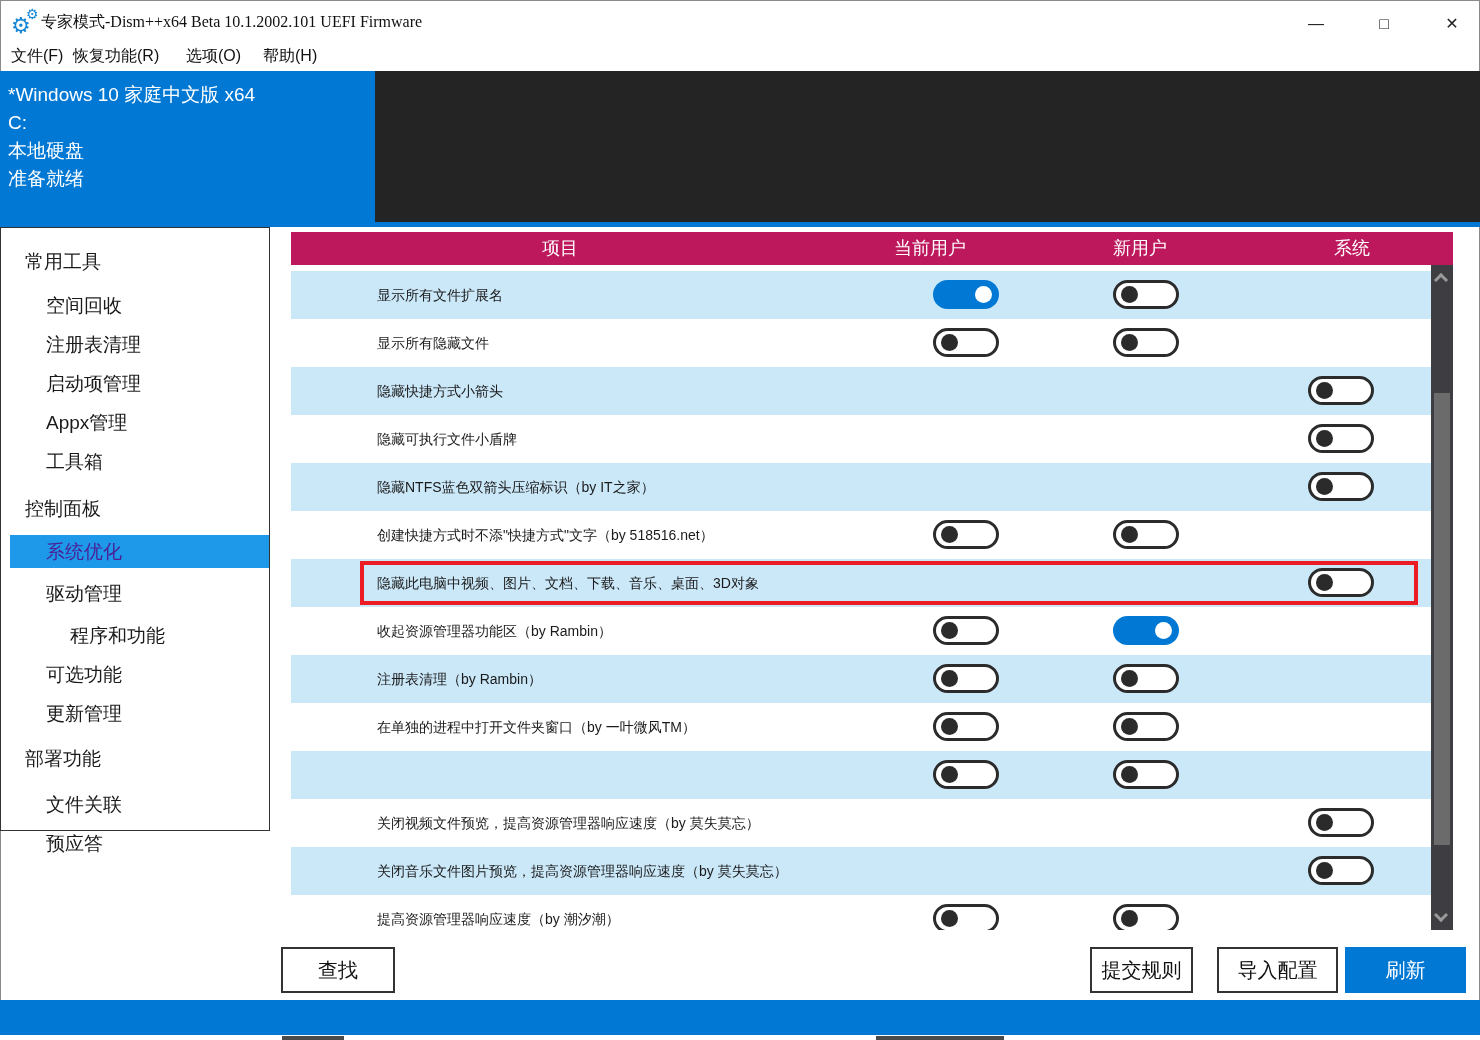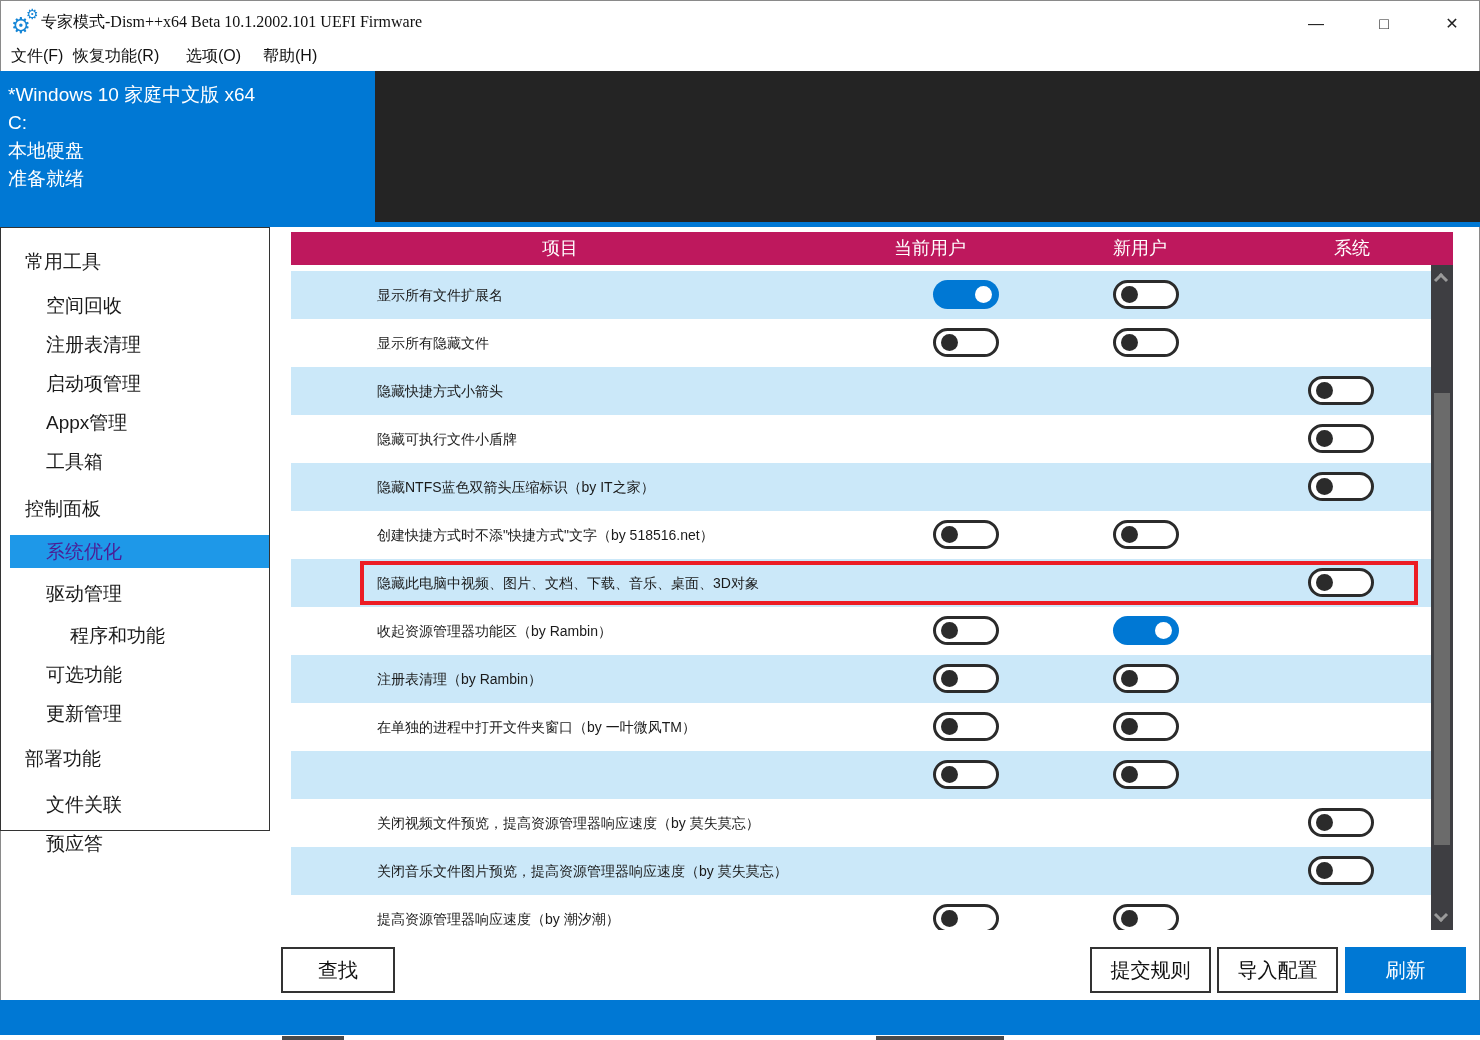--- a/index.html
+++ b/index.html
@@ -61,21 +61,21 @@
   .scrollbar { position:absolute; left:1431px; top:265px; width:22px; height:665px; background:#3e3e42; }
   .chev { width:10px; height:10px; border-left:3px solid #9a9a9a; border-top:3px solid #9a9a9a; }
   .scroll-up { position:absolute; left:5px; top:10px; transform:rotate(45deg); }
   .scroll-down { position:absolute; left:5px; bottom:10px; transform:rotate(225deg); }
   .scroll-thumb { position:absolute; left:3px; top:128px; width:16px; height:452px; background:#6b6b6b; }
 
   
   .btn { position:absolute; top:939px; height:46px; background:#fff; border:2px solid #333;
     font-size:20px; color:#111; text-align:center; line-height:42px;margin-top:8px; }
   .btn-find { left:281px; width:114px; }
-  .btn-submit { left:1090px; width:121px; }
+  .btn-submit { left:1090px; width:103px; }
   .btn-import { left:1217px; width:121px; }
   .btn-refresh { left:1345px; width:121px; background:#0078d4; border:none; color:#fff; line-height:46px; }
 
   
   .status-bar { position:absolute; left:0; top:1000px; width:1480px; height:35px; background:#0078d4; }
   .bottom-strip { position:absolute; left:0; top:1035px; width:1480px; height:5px; background:#fff; }
   .frag { position:absolute; top:1px; height:4px; background:#4a4a4a; }
   .frag-a { left:282px; width:62px; }
   .frag-b { left:876px; width:128px; }
 </style>

